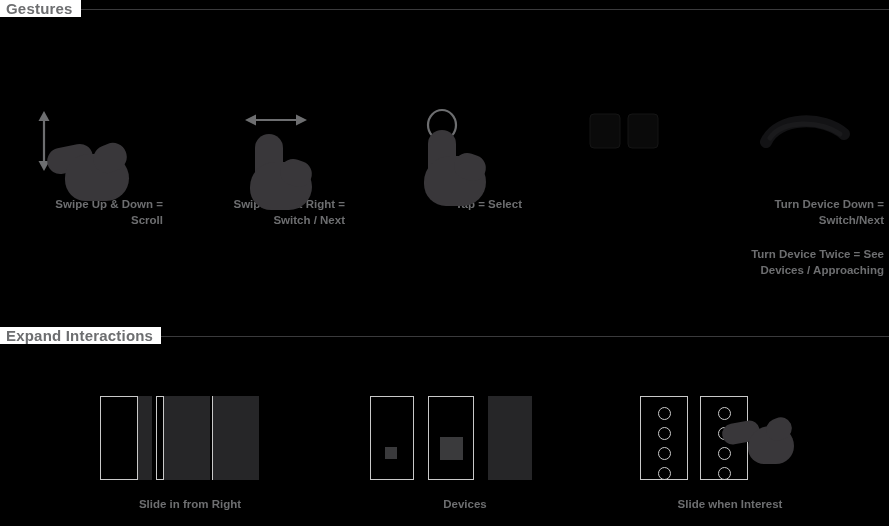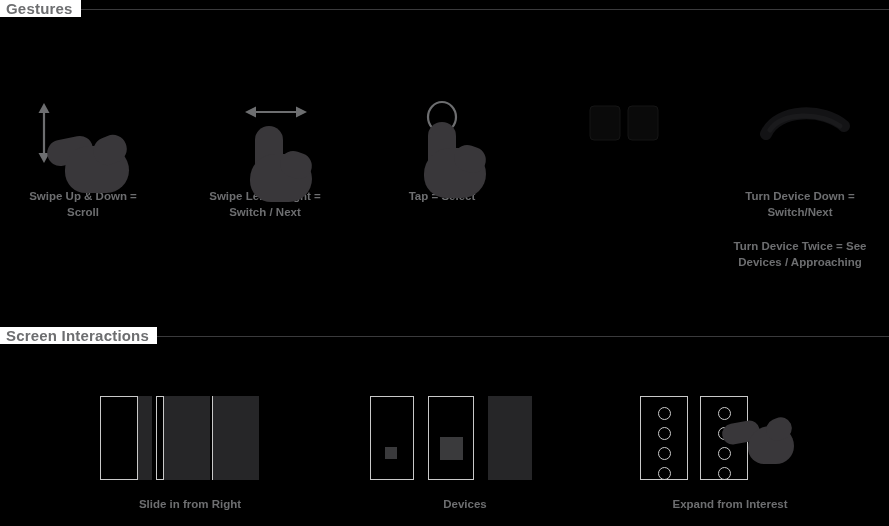--- a/index.html
+++ b/index.html
@@ -40,23 +40,23 @@
     background: #ffffff;
     padding: 0 8px 0 6px;
     z-index: 2;
   }
   #sec-gestures { top: 0px; }
   #sec-screen  { top: 327px; }
 
   
   .gesture-col {
     position: absolute;
-    top: 42px;
+    top: 50px;
     width: 160px;
-    text-align: center;
+    text-align: right;
   }
   .gesture-art {
     position: relative;
     height: 140px;
     width: 160px;
     margin: 0 auto;
   }
   .gesture-caption {
     font-size: 11.5px;
     font-weight: bold;
@@ -250,21 +250,21 @@
     </svg>
   </div>
   <div class="gesture-caption">Turn Device Down =
 Switch/Next</div>
   <div class="gesture-caption-2">Turn Device Twice = See
 Devices / Approaching</div>
 </div>
 
 <div class="section-header" id="sec-screen">
   <div class="rule"></div>
-  <span class="label">Screen Interactions</span>
+  <span class="label">Expand Interactions</span>
 </div>
 
 <div class="si-col" id="si1">
   <div class="si-art">
     <div class="panel panel-outline" style="left:40px; width:38px; height:84px;"></div>
     <div class="panel panel-fill" style="left:78px; width:14px; height:84px;"></div>
     <div class="panel panel-outline" style="left:96px; width:8px; height:84px;"></div>
     <div class="panel panel-fill" style="left:104px; width:46px; height:84px;"></div>
     <div class="panel panel-outline" style="left:152px; width:1px; height:84px;"></div>
     <div class="panel panel-fill" style="left:153px; width:46px; height:84px;"></div>
@@ -296,14 +296,14 @@
     <div class="panel panel-outline" style="left:100px; width:48px; height:84px;">
       <div class="dot" style="left:17px; top:10px;"></div>
       <div class="dot" style="left:17px; top:30px;"></div>
       <div class="dot" style="left:17px; top:50px;"></div>
       <div class="dot" style="left:17px; top:70px;"></div>
     </div>
     <div id="si-hand-finger"></div>
     <div id="si-hand-palm"></div>
     <div id="si-hand-thumb"></div>
   </div>
-  <div class="si-caption">Expand from Interest</div>
+  <div class="si-caption">Slide when Interest</div>
 </div>
 
 </body></html>

